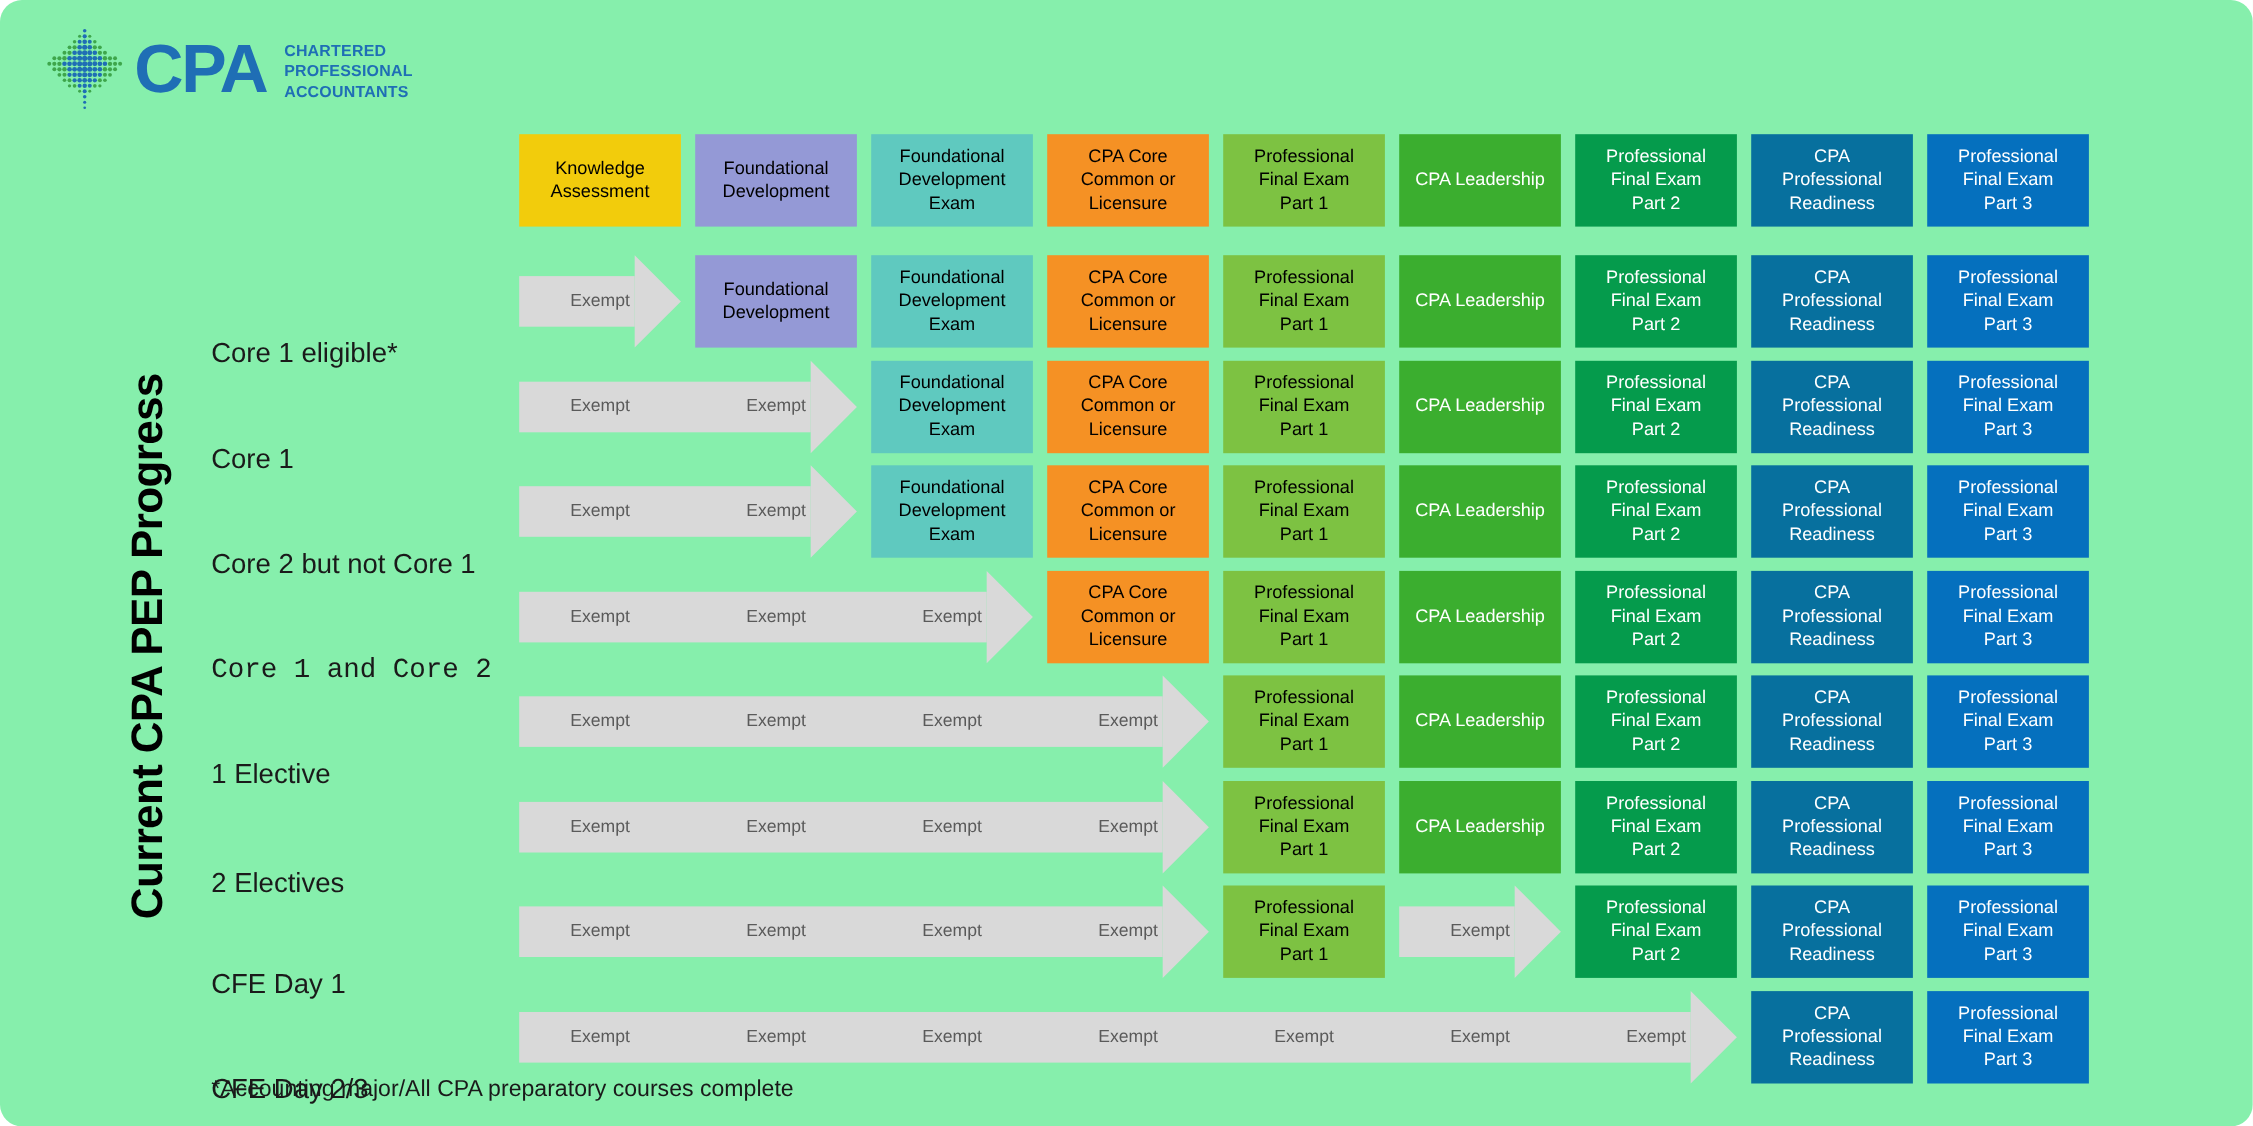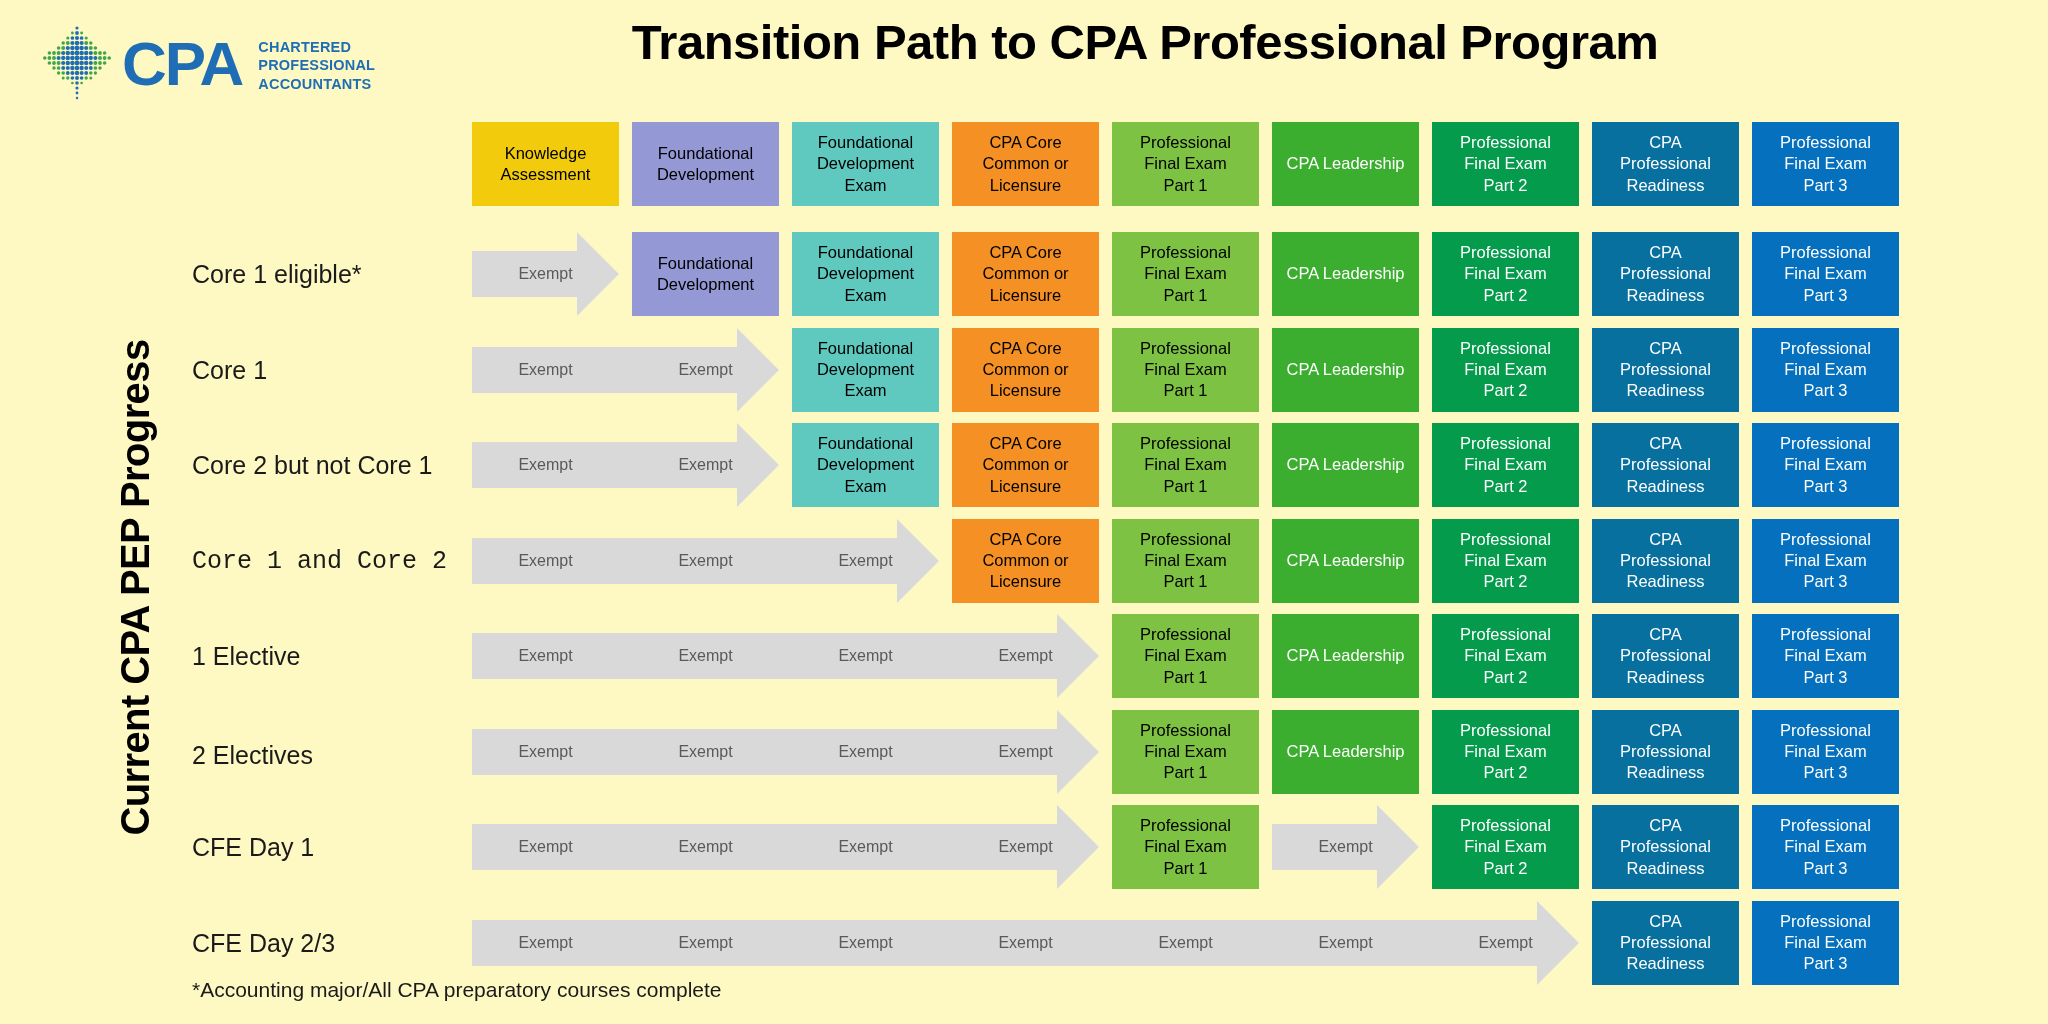--- a/index.html
+++ b/index.html
@@ -7,21 +7,22 @@
     margin: 0; padding: 0;
     width: 2048px; height: 1024px;
     background: #ffffff;
     font-family: "Liberation Sans", sans-serif;
     overflow: hidden;
   }
   #root {
     position: relative;
     width: 2048px;
     height: 1024px;
-    background: #fef9c3;
+    background: #86efac;
+    border-radius: 20px;
   }
 
   
   #logo-block {
     position: absolute;
     left: 40px; top: 18px;
     width: 330px; height: 92px;
     display: flex; align-items: center; gap: 10px;
   }
   #leaf-icon { width: 74px; height: 80px; flex: 0 0 auto; }
@@ -118,20 +119,21 @@
   }
 
   .row-label {
     position: absolute;
     font-family: "Liberation Sans", sans-serif;
     font-size: 25px;
     color: #1A1A1A;
     white-space: nowrap;
     transform: translateY(-50%);
     left: 192px;
+    margin-top: 48px;
   }
 
   #footnote {
     position: absolute;
     left: 192px;
     top: 978px;
     font-family: "Liberation Sans", sans-serif;
     font-size: 21px;
     color: #1A1A1A;
     white-space: nowrap;
@@ -247,21 +249,20 @@
         </g>
     </svg>
     <div id="logo-cpa">CPA</div>
     <div id="logo-sub">
       <div>CHARTERED</div>
       <div>PROFESSIONAL</div>
       <div>ACCOUNTANTS</div>
     </div>
   </div>
 
-  <div id="page-title">Transition Path to CPA Professional Program</div>
 
   <div id="axis-label">Current CPA PEP Progress</div>
 
   <div id="chart-area">
       <div class="cell-box" style="left: 472px; top: 122px; width: 147px; height: 84px; background: rgb(242, 204, 12); color: rgb(0, 0, 0);">
         <span>Knowledge<br>Assessment</span>
       </div>
       <div class="cell-box" style="left: 632px; top: 122px; width: 147px; height: 84px; background: rgb(148, 153, 214); color: rgb(0, 0, 0);">
         <span>Foundational<br>Development</span>
       </div>

